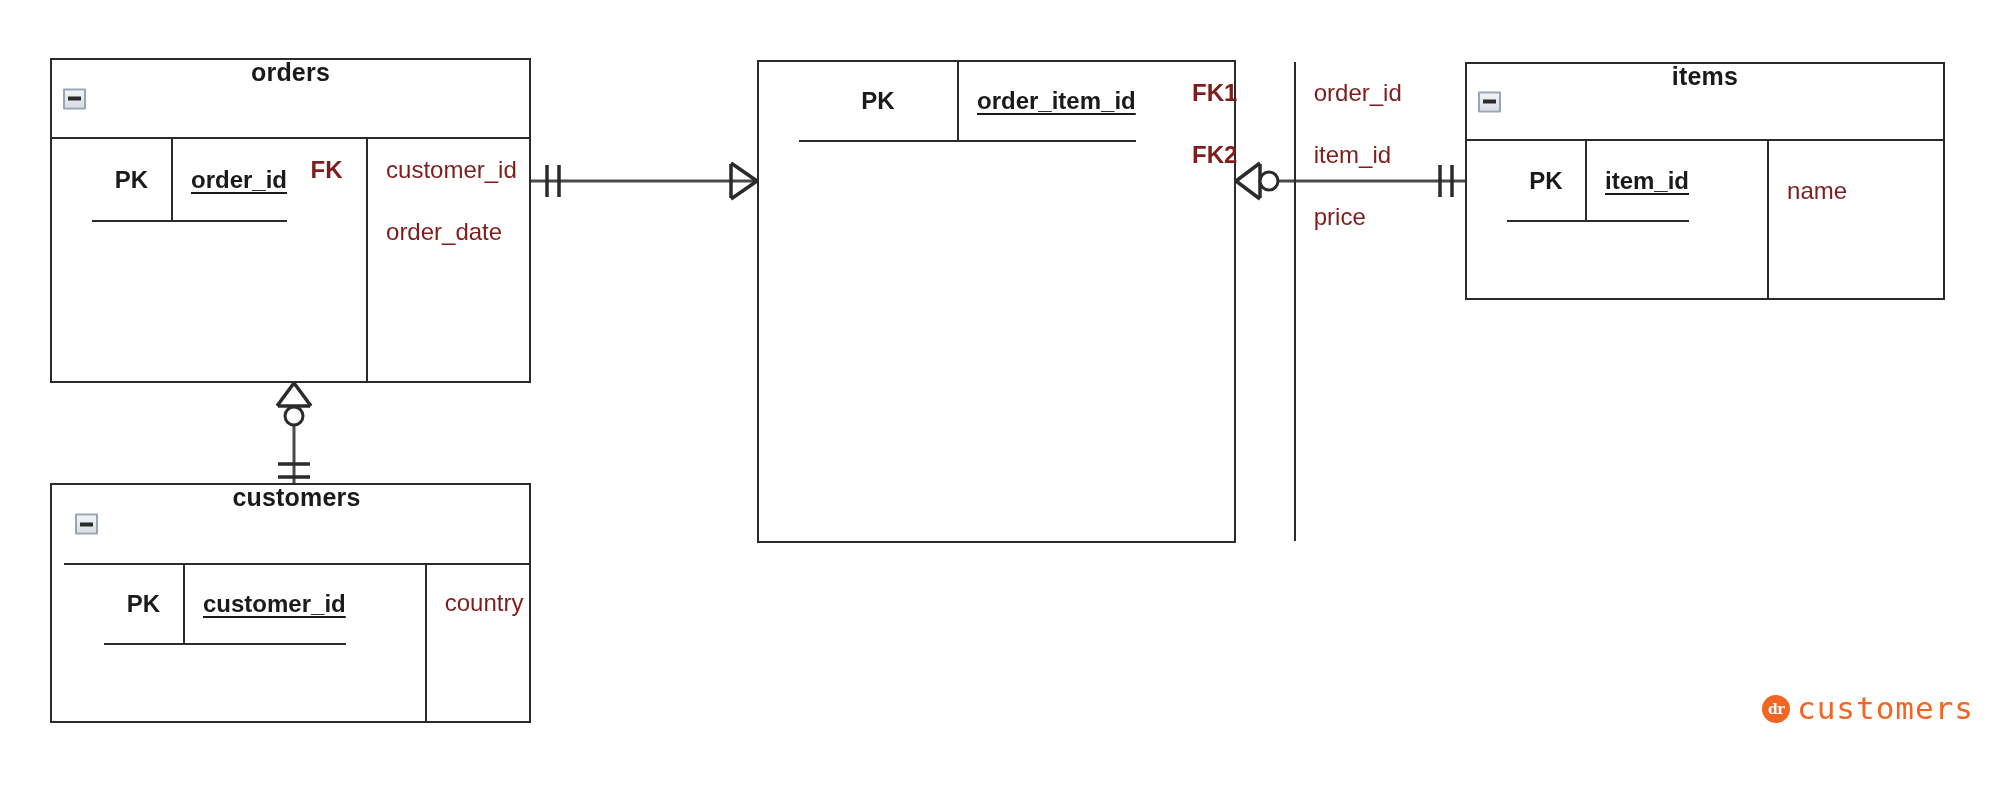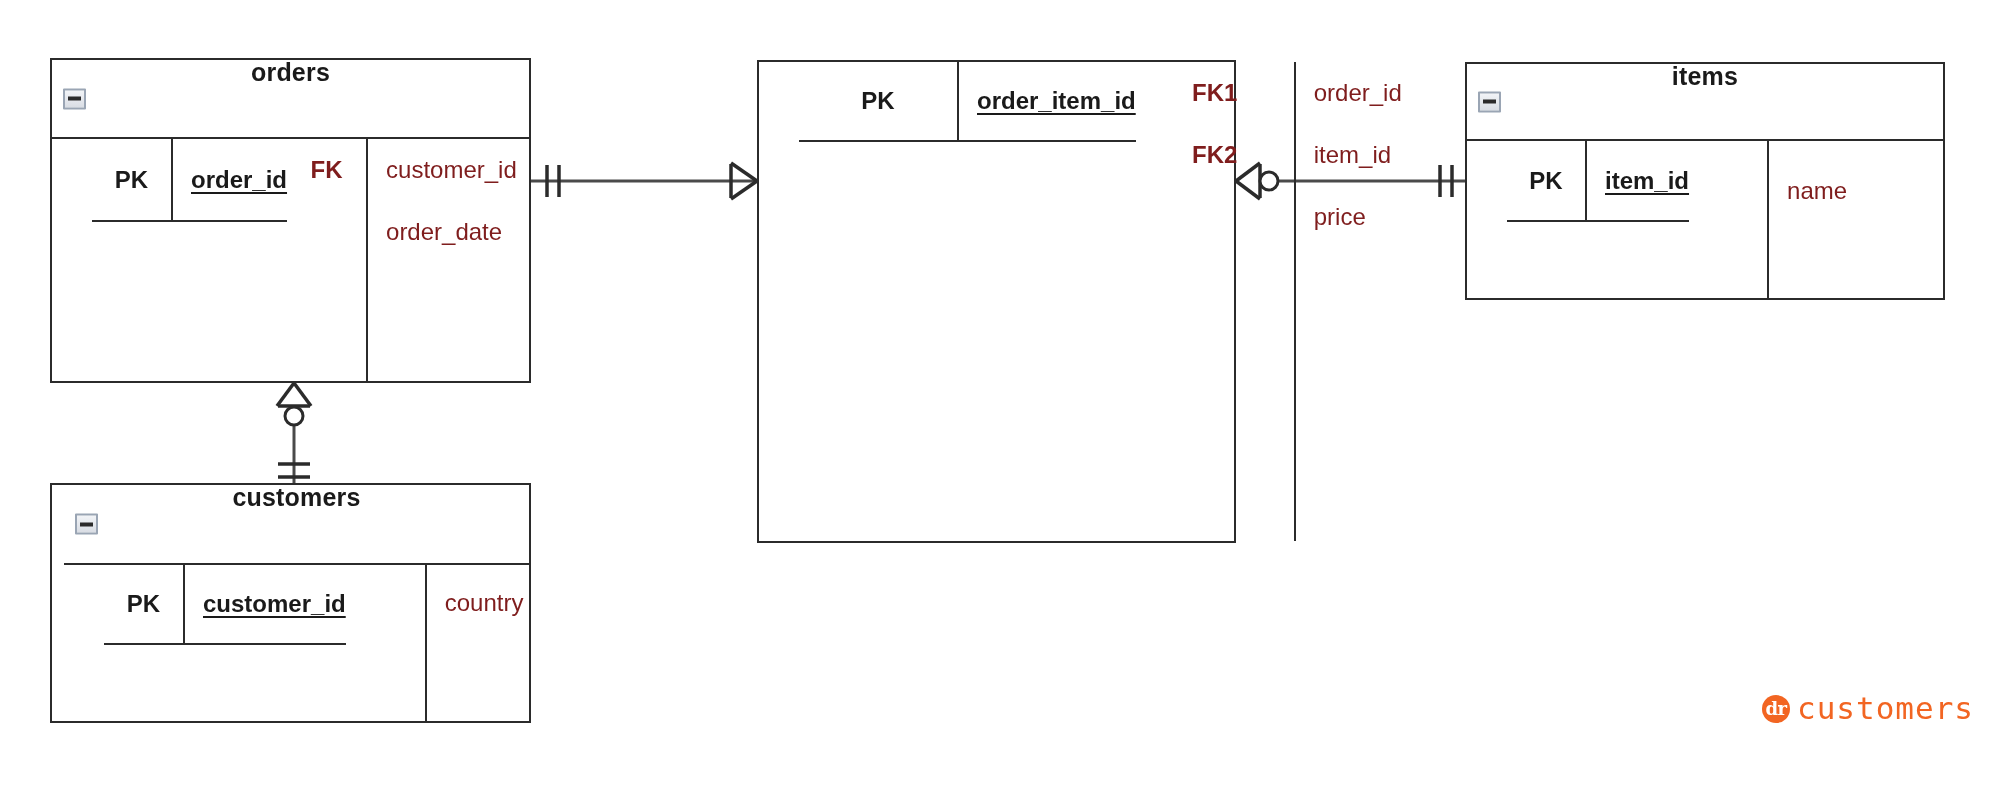--- a/index.html
+++ b/index.html
@@ -138,21 +138,21 @@
     align-items:center;
     gap:7px;
     z-index:4;
   }
   .logo-mark{
     width:28px;height:28px;border-radius:50%;
     background:#F26522;
     display:flex;align-items:center;justify-content:center;
     color:#ffffff;
     font-family:"DejaVu Serif","Liberation Serif",serif;
-    font-size:18px;font-weight:bold;line-height:1;
+    font-size:14px;font-weight:bold;line-height:1;
     letter-spacing:-.5px;
   }
   .logo-word{
     font-family:"DejaVu Sans Mono","Liberation Mono",monospace;
     font-size:31px;
     color:#F26522;
     letter-spacing:1px;
     line-height:1;
   }
 </style>

